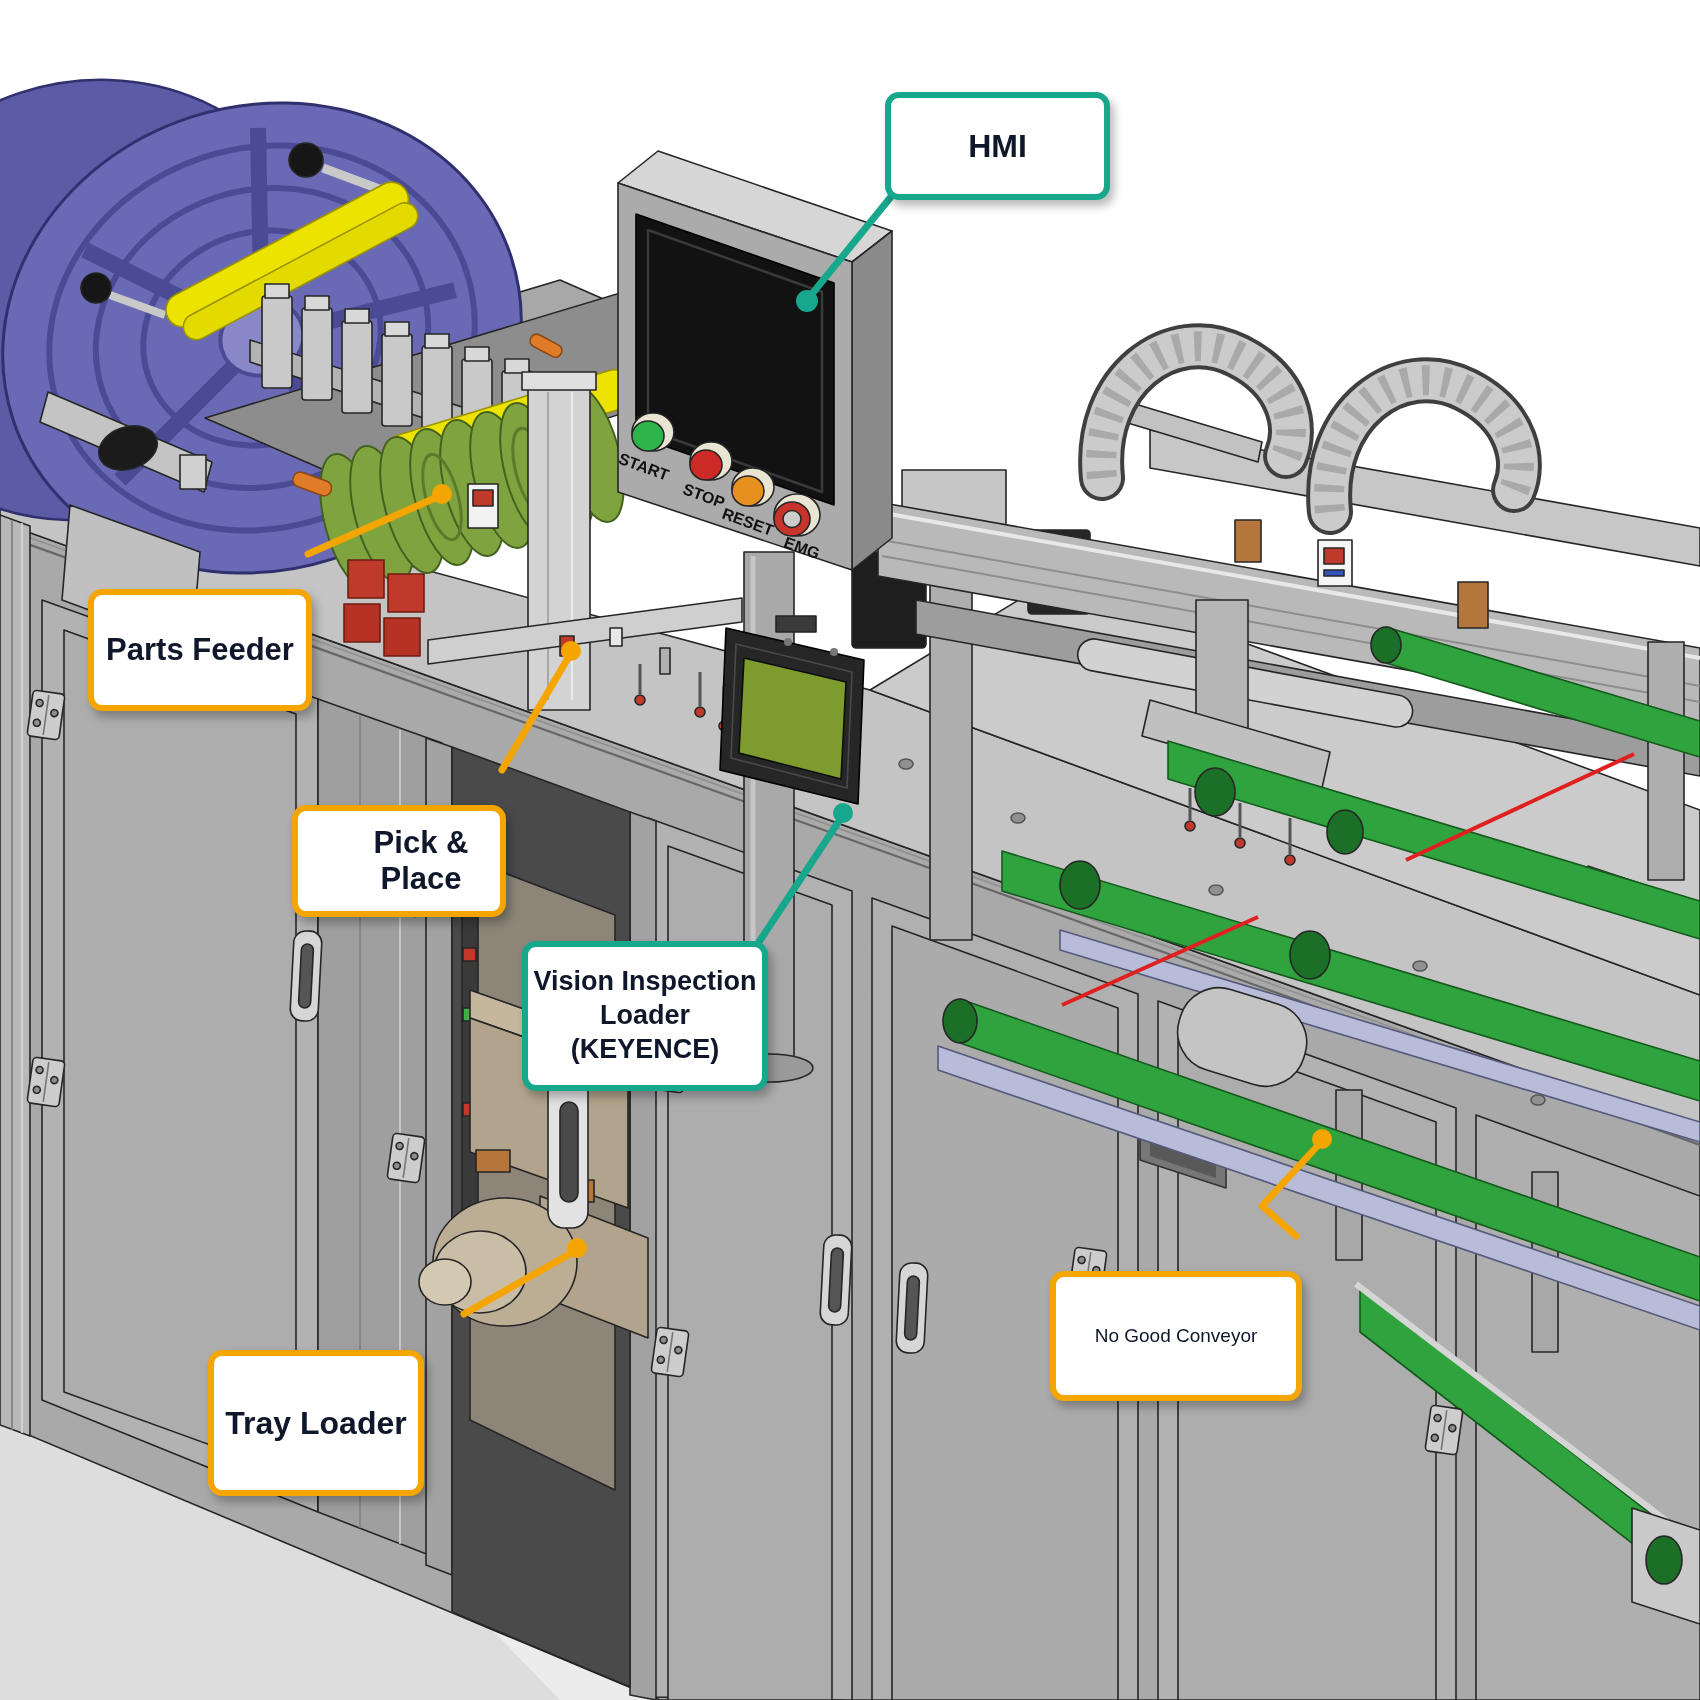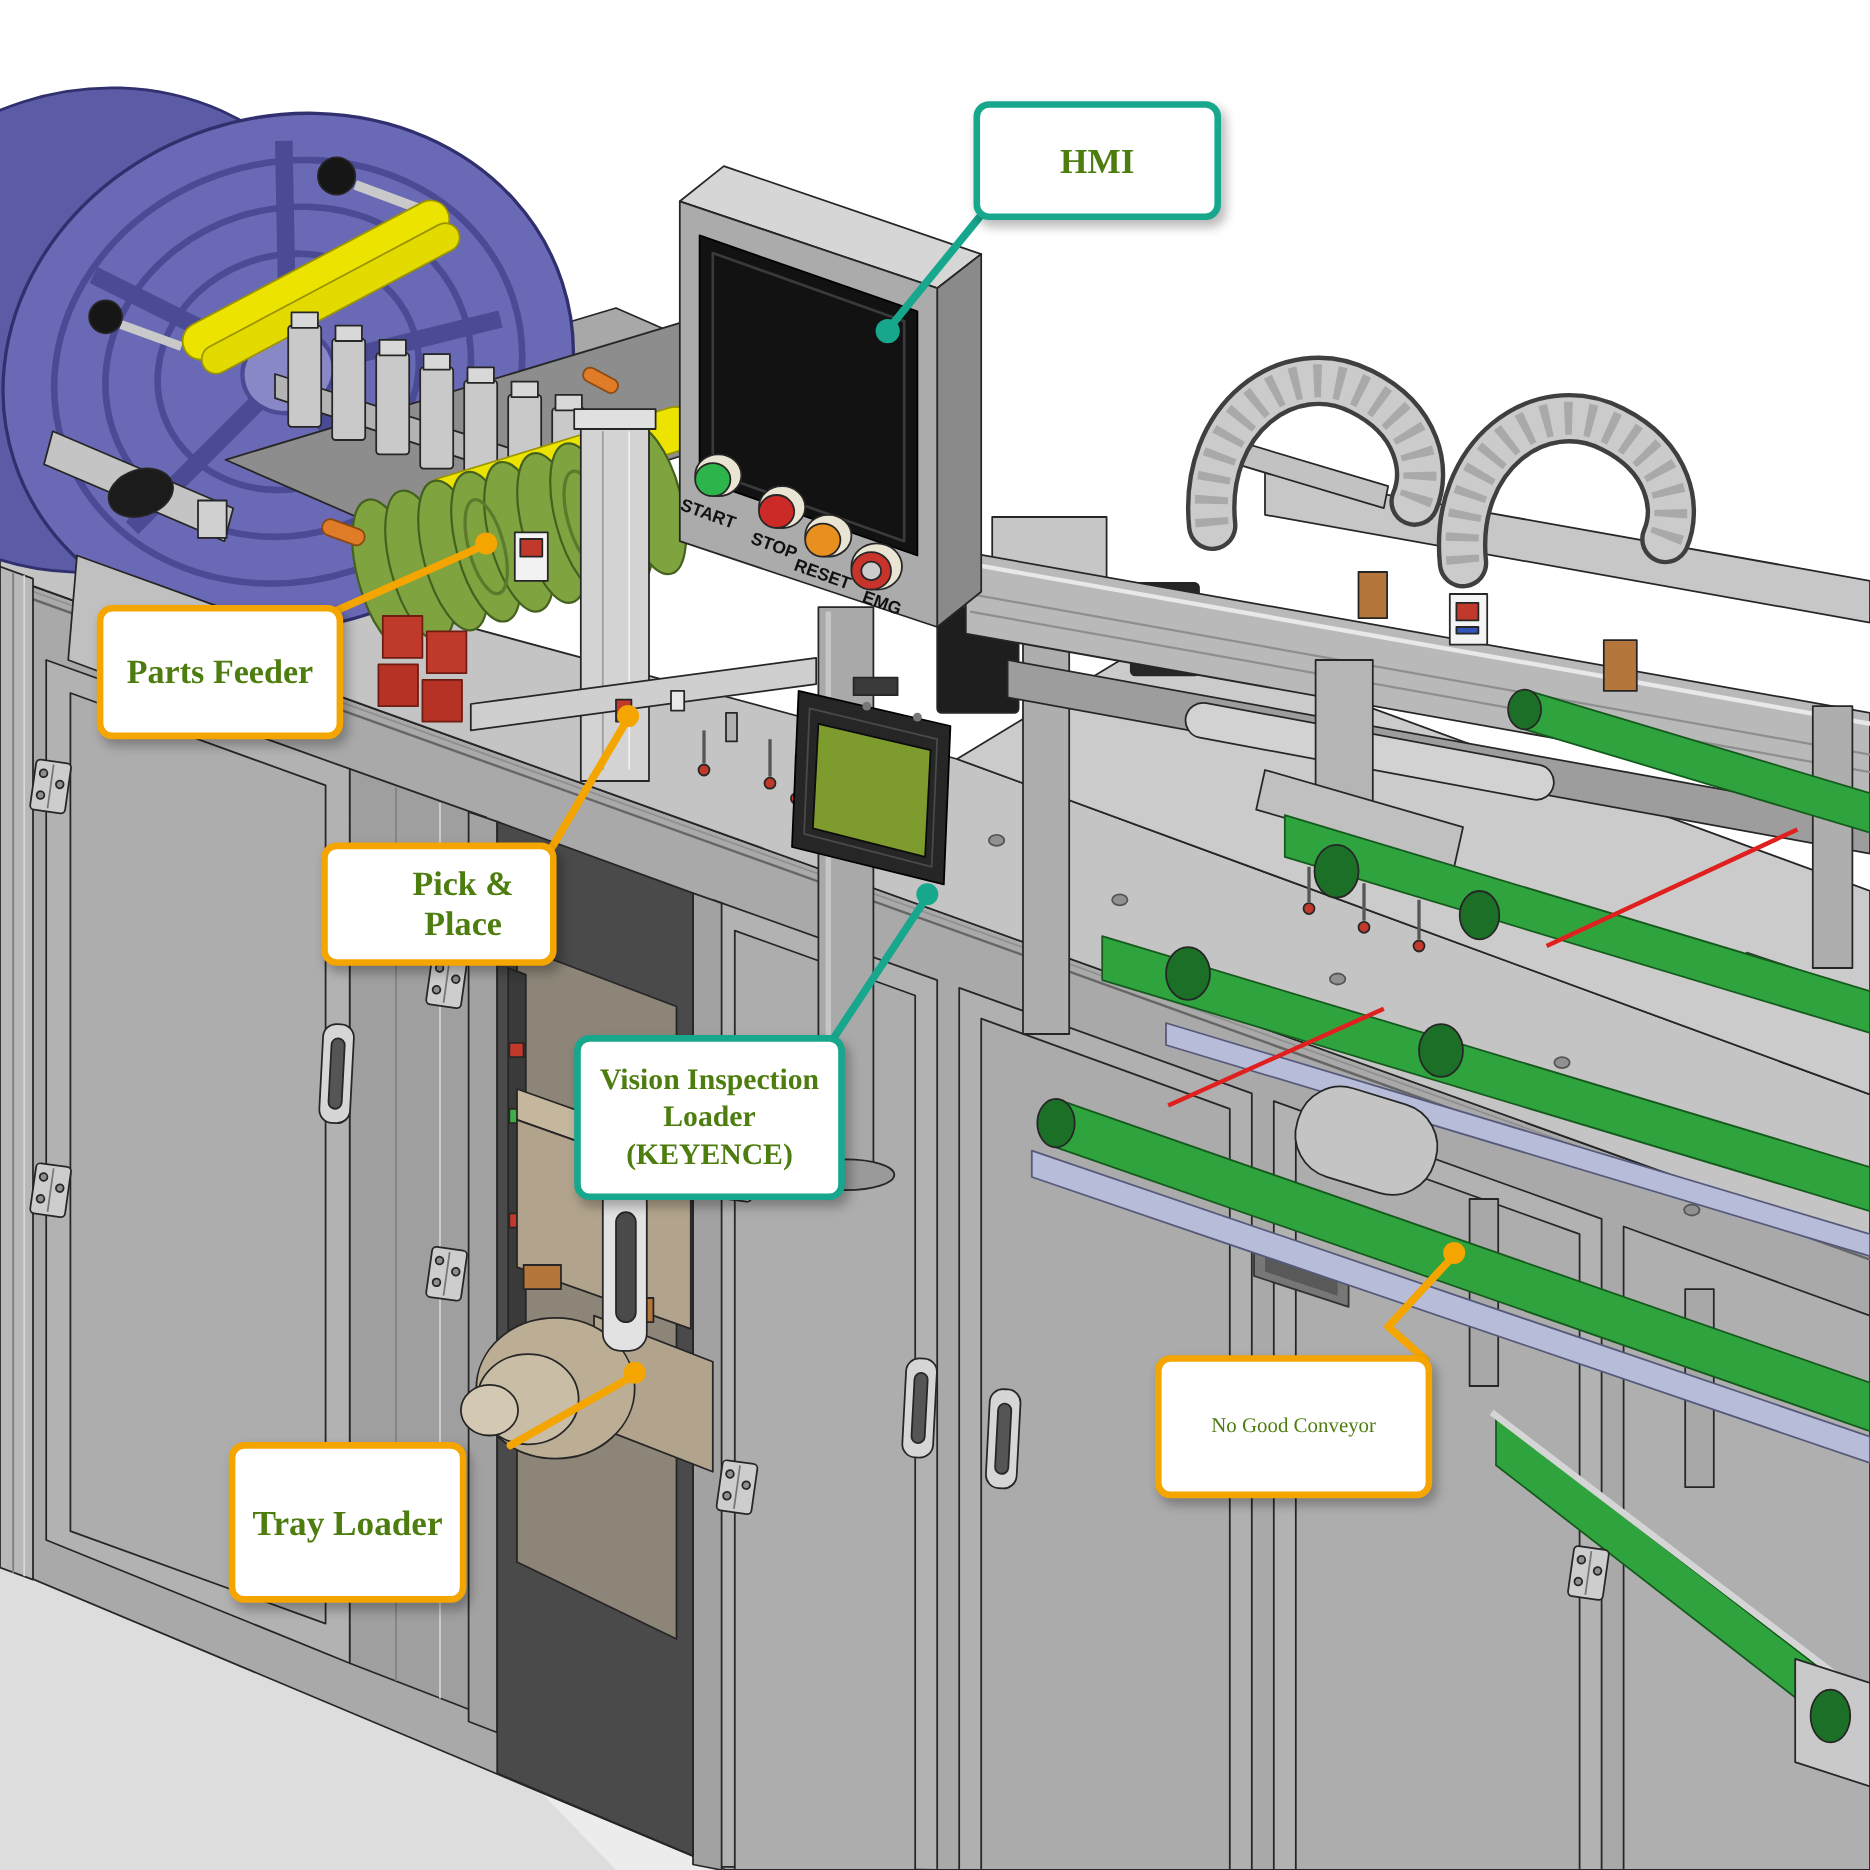--- a/index.html
+++ b/index.html
@@ -1,24 +1,24 @@
 <!DOCTYPE html>
 <html style="--teal: #17a78d; --orange: #f5a500; --laser-red: #e01f1f; --conveyor-green: #2fa33d; --conveyor-green-dark: #1c6f26; --rail-lavender: #b7bcd8; --reel-blue: #6a69b5; --reel-blue-dark: #4b4a94; --roller-yellow: #ece400; --tape-green: #7fa33f; --vision-screen: #7e9b2e; --screen-black: #121212; --cabinet-gray: #a9a9a9; --deck-gray: #c4c4c4; --interior-dark: #4a4a4a; --mech-tan: #b2a48c;"><head>
 <meta charset="utf-8">
 <style>
   html,body{margin:0;padding:0;background:#fff;}
   .stage{position:relative;width:1700px;height:1700px;background:#fff;overflow:hidden;
          font-family:"Liberation Sans",sans-serif;}
   .stage svg{position:absolute;left:0;top:0;}
   .callout{position:absolute;background:#fff;border:6px solid #888;border-radius:14px;
            display:flex;flex-direction:column;align-items:center;justify-content:center;
-           text-align:center;font-weight:bold;color:#4d7c0f;box-sizing:border-box;
-           box-shadow:4px 6px 10px rgba(0,0,0,.28);padding:4px;font-family:Liberation Serif, serif;}
+           text-align:center;font-weight:bold;color:#0f172a;box-sizing:border-box;
+           box-shadow:4px 6px 10px rgba(0,0,0,.28);padding:4px;}
   .callout.teal{border-color:var(--teal,#17a78d);}
-  .callout.orange{border-color:var(--orange,#f5a500);}
+  .callout.orange{border-color:var(--orange,#f5a500);margin-top:39px;}
   #co-hmi{left:885px;top:92px;width:225px;height:108px;font-size:32px;}
   #co-parts{left:88px;top:550px;width:224px;height:122px;font-size:31px;}
   #co-pick{left:292px;top:766px;width:214px;height:112px;font-size:31px;padding-left:48px;}
   #co-vision{left:522px;top:941px;width:246px;height:150px;font-size:27px;line-height:1.25;}
   #co-tray{left:208px;top:1311px;width:216px;height:146px;font-size:32px;}
   #co-nogood{left:1050px;top:1232px;width:252px;height:130px;font-size:19px;font-weight:400;}
   text{font-family:"Liberation Sans",sans-serif;}
 </style>
 </head>
 <body>

